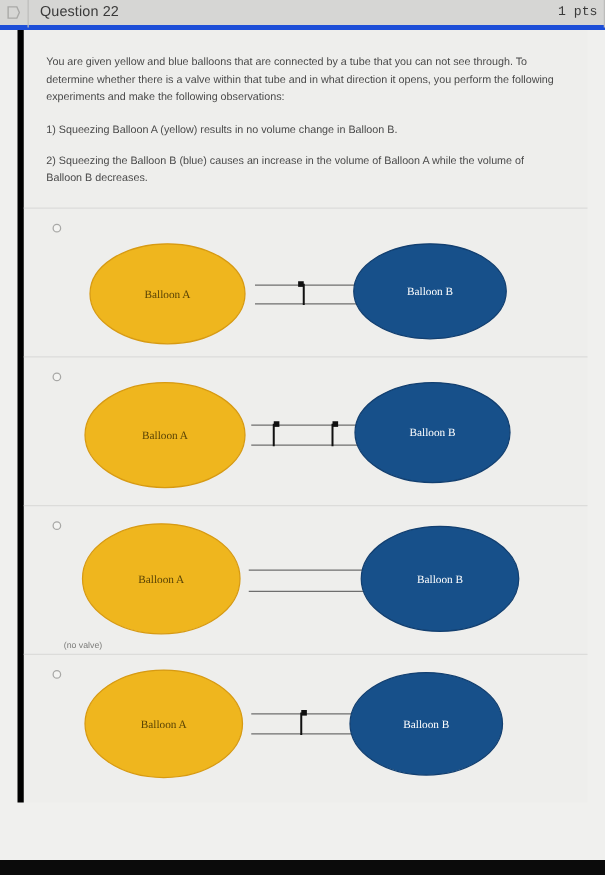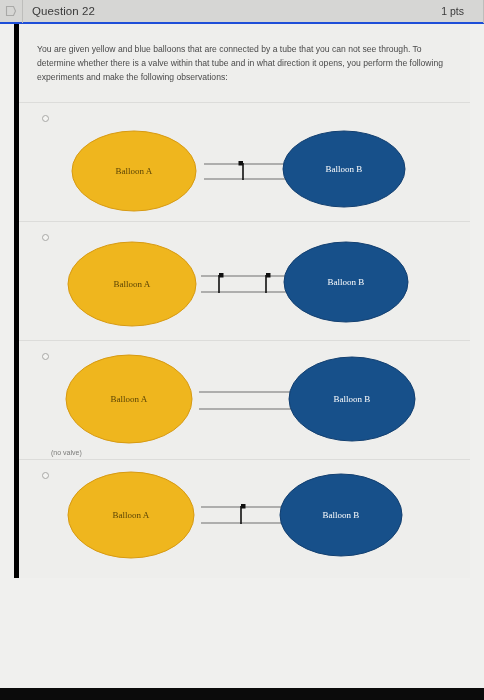--- a/index.html
+++ b/index.html
@@ -16,21 +16,21 @@
     background: #f0f0ee;
     overflow: hidden;
   }
 
   
   .qheader {
     position: absolute;
     left: 0; top: 0;
     width: 484px; height: 24px;
     background: #d6d6d4;
-    border-bottom: 2px solid #1d4ed8;
+    border-bottom: 4px solid #1d4ed8;
     display: flex;
     align-items: center;
   }
   .flag-icon {
     width: 22px; height: 24px;
     display: flex; align-items: center; justify-content: center;
     flex: 0 0 auto;
   }
   .flag-icon svg { display: block; }
   .qheader-divider {
@@ -41,22 +41,23 @@
   .qtitle {
     font-size: 11.5px;
     color: #3a3a3a;
     padding-left: 9px;
     letter-spacing: .1px;
     flex: 1 1 auto;
   }
   .qpts {
     font-size: 10.5px;
     color: #3a3a3a;
-    padding-right: 19px;
-    flex: 0 0 auto;
+    padding-right: 5px;
+    flex: 0 0 auto;
+    font-family: Liberation Mono, monospace;
   }
   .qpts-divider {
     width: 1px; height: 24px;
     background: #bdbdbb;
     flex: 0 0 auto;
   }
 
   
   .qbody {
     position: absolute;
@@ -128,20 +129,22 @@
     <span class="qheader-divider"></span>
     <span class="qtitle">Question 22</span>
     <span class="qpts">1 pts</span>
     <span class="qpts-divider"></span>
   </div>
 
   <div class="qbody">
 
     <div class="prompt">
       <p>You are given yellow and blue balloons that are connected by a tube that you can not see through. To determine whether there is a valve within that tube and in what direction it opens, you perform the following experiments and make the following observations:</p>
+      <p>1) Squeezing Balloon A (yellow) results in no volume change in Balloon B.</p>
+      <p>2) Squeezing the Balloon B (blue) causes an increase in the volume of Balloon A while the volume of Balloon B decreases.</p>
     </div>
 
     <div class="options">
 
       <div class="option">
         <span class="radio"></span>
         <div class="diagram">
           <svg width="456" height="118" viewBox="0 0 456 118">
             <line x1="185" y1="61" x2="278" y2="61" stroke="#6e6e6e" stroke-width="1"></line>
             <line x1="185" y1="76" x2="278" y2="76" stroke="#6e6e6e" stroke-width="1"></line>

